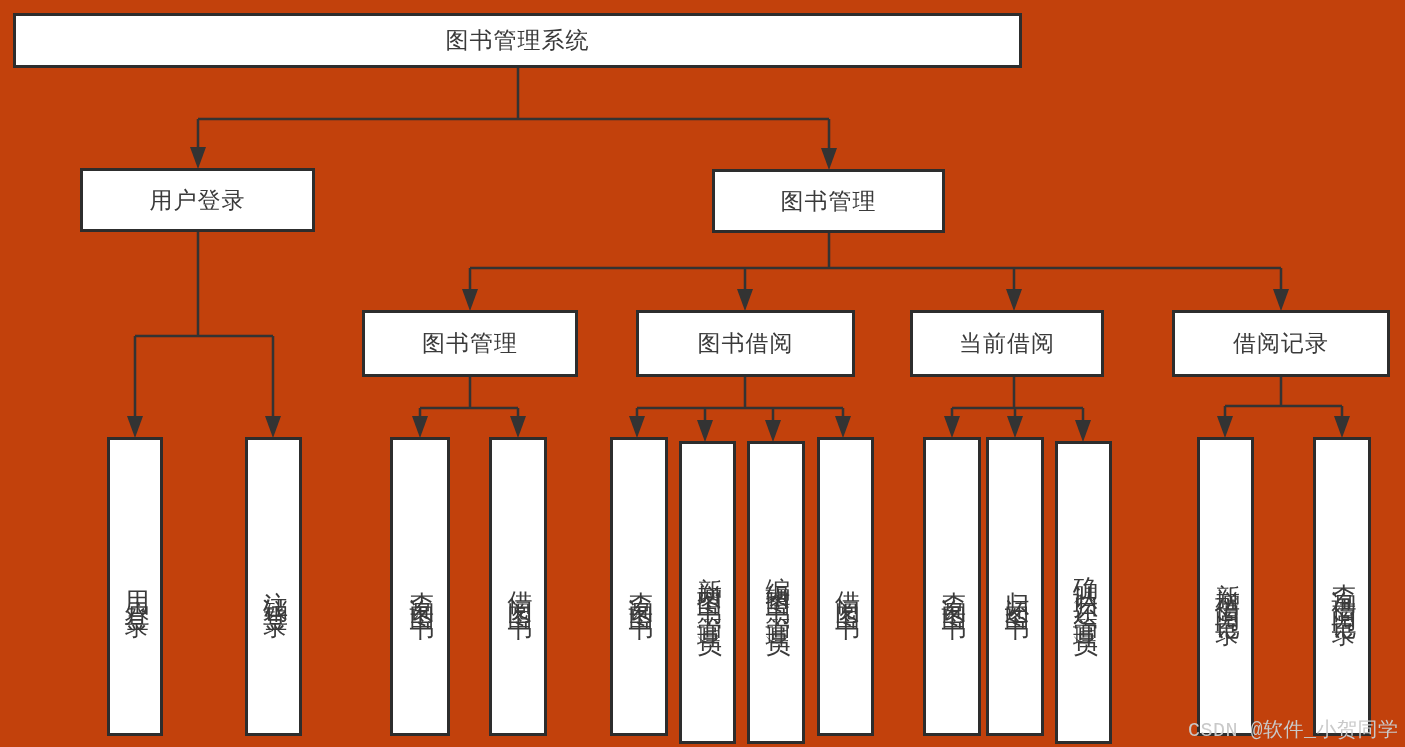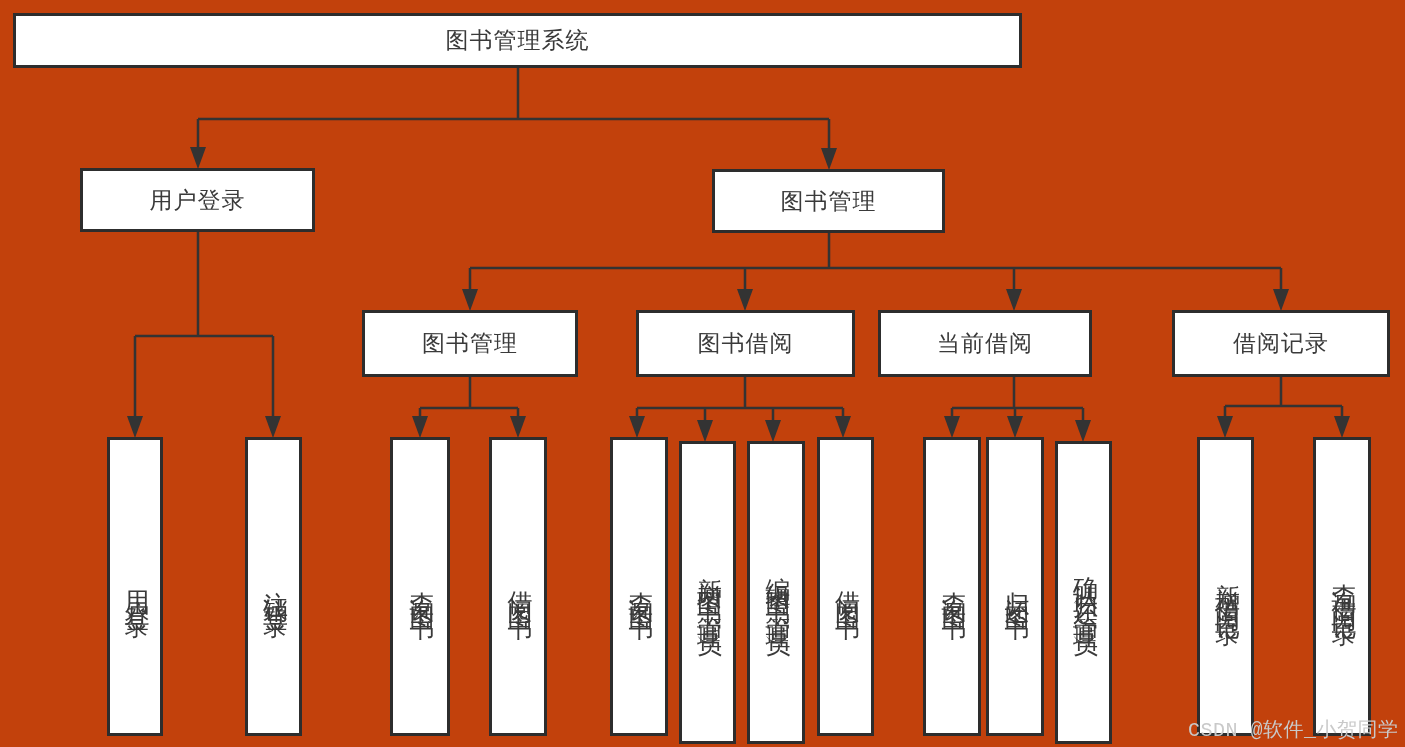--- a/index.html
+++ b/index.html
@@ -116,21 +116,21 @@
   <div class="node h" style="left:712px;top:169px;width:233px;height:64px">
     <span>图书管理</span>
   </div>
 
   <div class="node h" style="left:362px;top:310px;width:216px;height:67px">
     <span>图书管理</span>
   </div>
   <div class="node h" style="left:636px;top:310px;width:219px;height:67px">
     <span>图书借阅</span>
   </div>
-  <div class="node h" style="left:878px;top:310px;width:214px;height:67px">
+  <div class="node h" style="left:910px;top:310px;width:194px;height:67px">
     <span>当前借阅</span>
   </div>
   <div class="node h" style="left:1172px;top:310px;width:218px;height:67px">
     <span>借阅记录</span>
   </div>
 
   <div class="node v" style="left:107px;top:437px;width:56px;height:299px">
     <span>用户登录</span>
   </div>
   <div class="node v" style="left:245px;top:437px;width:57px;height:299px">

